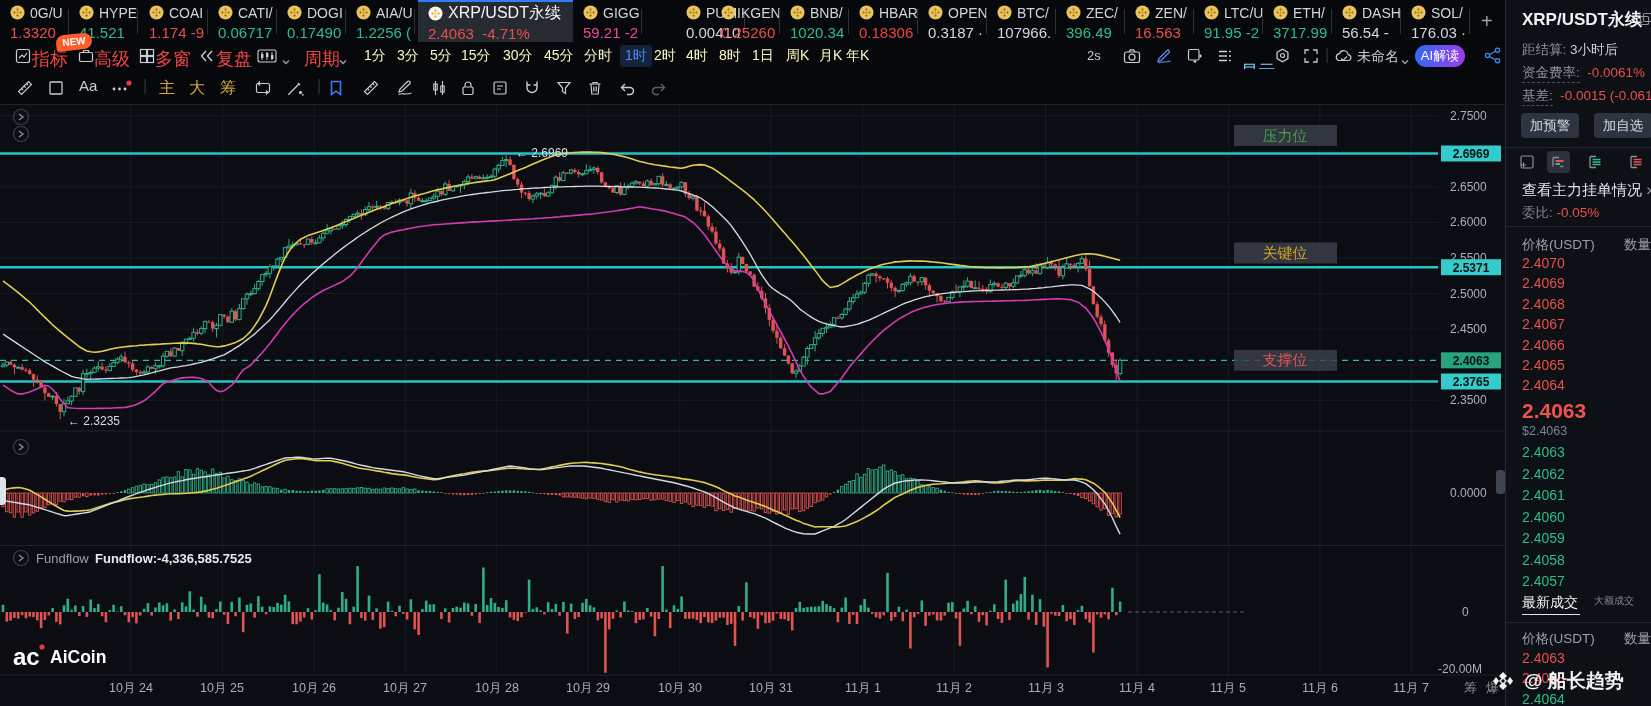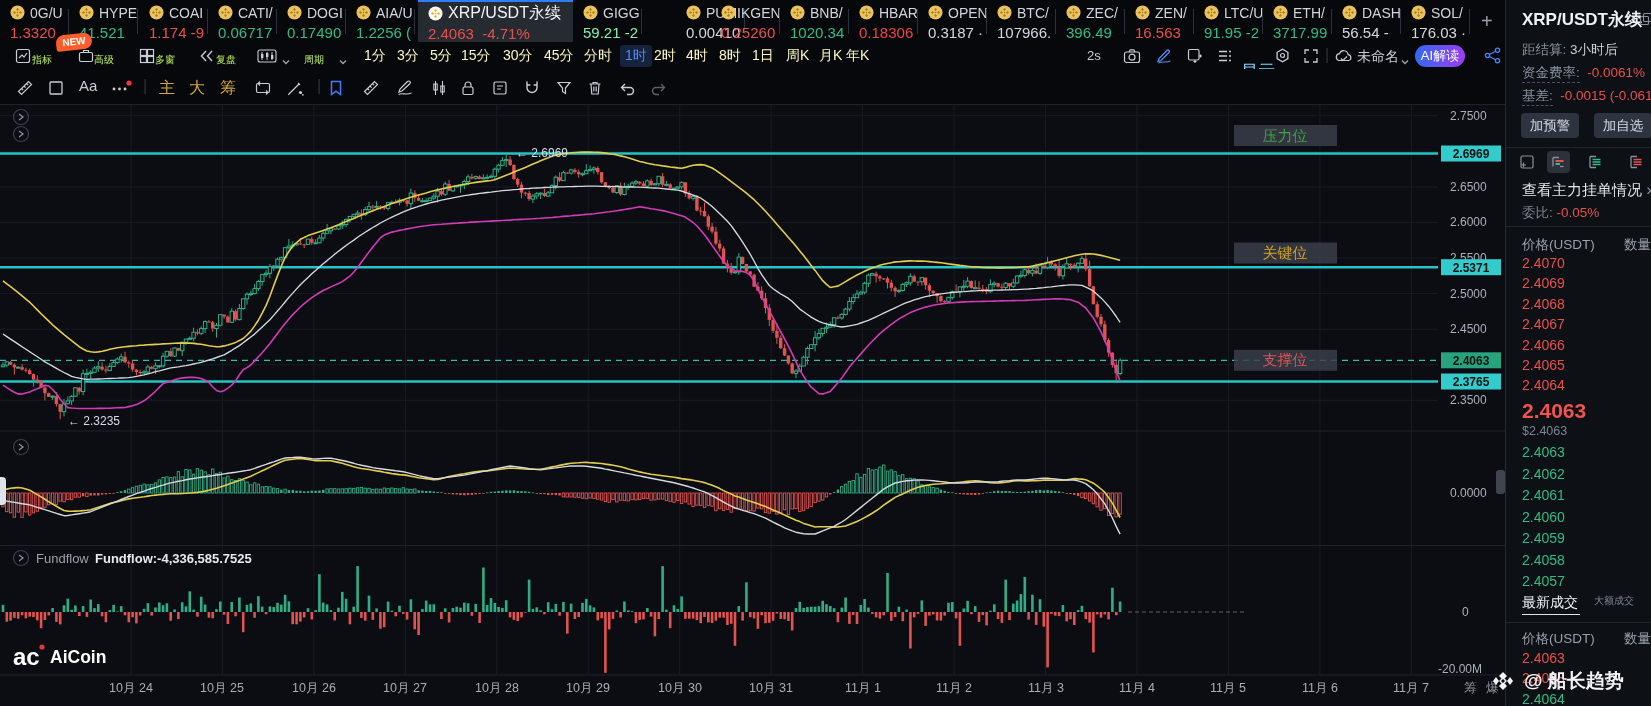--- a/index.html
+++ b/index.html
@@ -11,21 +11,21 @@
 .tab.sel:after { display:none; }
 .tab.sel { background:#262a31; border-top:2.5px solid #2d7fff; border-right:none; padding-top:3px; }
 .trow1 { display:flex; align-items:center; gap:5px; padding-left:10px; height:17px; }
 .tname { color:#cfd5de; font-size:14px; white-space:nowrap; overflow:hidden; }
 .tname.sel { color:#f2f4f7; font-size:16px; }
 .tprice { font-size:15px; padding-left:10px; margin-top:3px; white-space:nowrap; overflow:hidden; }
 .newbadge { position:absolute; top:34px; width:36px; height:16px; background:#ff5c2b; color:#fff;
   font-size:10px; font-weight:bold; text-align:center; line-height:16px; border-radius:8px 8px 8px 2px;
   transform:rotate(-6deg); z-index:5; }
 #row2 { position:absolute; left:0; top:42px; width:1505px; height:27px; background:#07080b; }
-.mitem { position:absolute; top:5px; color:#bef264; font-size:10px;margin-top:6px; }
+.mitem { position:absolute; top:5px; color:#ef4444; font-size:18px; }
 .pbtn { position:absolute; top:5px; color:#fef9c3; font-size:14px; }
 .selp { color:#4f8af0; background:#15233d; padding:2px 5px; margin-top:-2px; border-radius:3px; }
 .ricon { position:absolute; }
 .aibtn { position:absolute; left:1415px; top:3px; width:50px; height:22px; border-radius:12px;
   background:linear-gradient(95deg,#2f6bf2,#a03af0); color:#fff; font-size:13px; text-align:center;
   line-height:22px; }
 #row3 { position:absolute; left:0; top:69px; width:1505px; height:36px; background:#07080b;
   border-bottom:1px solid #1d222b; }
 .gold { position:absolute; top:9px; color:#d4a73f; font-size:16px; }
 #chart { position:absolute; left:0; top:105px; width:1505px; height:601px; }
@@ -163,21 +163,21 @@
             <g fill="#a9831f">
               <path d="M8 3.2 L9.6 4.8 L8 6.4 L6.4 4.8 Z"></path>
               <path d="M8 9.6 L9.6 11.2 L8 12.8 L6.4 11.2 Z"></path>
               <path d="M4.8 6.4 L6.4 8 L4.8 9.6 L3.2 8 Z"></path>
               <path d="M11.2 6.4 L12.8 8 L11.2 9.6 L9.6 8 Z"></path>
               <path d="M8 6.9 L9.1 8 L8 9.1 L6.9 8 Z"></path>
             </g>
           </svg>
           <span class="tname">GIGG</span>
         </div>
-        <div class="tprice" style="color:#86efac">59.21 -2</div>
+        <div class="tprice" style="color:#ec4899">59.21 -2</div>
       </div>
 <div class="tab" style="left:676px;width:69px">
         <div class="trow1">
           <svg width="15" height="15" viewBox="0 0 16 16" style="flex:none">
             <circle cx="8" cy="8" r="7.5" fill="#eac35e"></circle>
             <g fill="#a9831f">
               <path d="M8 3.2 L9.6 4.8 L8 6.4 L6.4 4.8 Z"></path>
               <path d="M8 9.6 L9.6 11.2 L8 12.8 L6.4 11.2 Z"></path>
               <path d="M4.8 6.4 L6.4 8 L4.8 9.6 L3.2 8 Z"></path>
               <path d="M11.2 6.4 L12.8 8 L11.2 9.6 L9.6 8 Z"></path>

